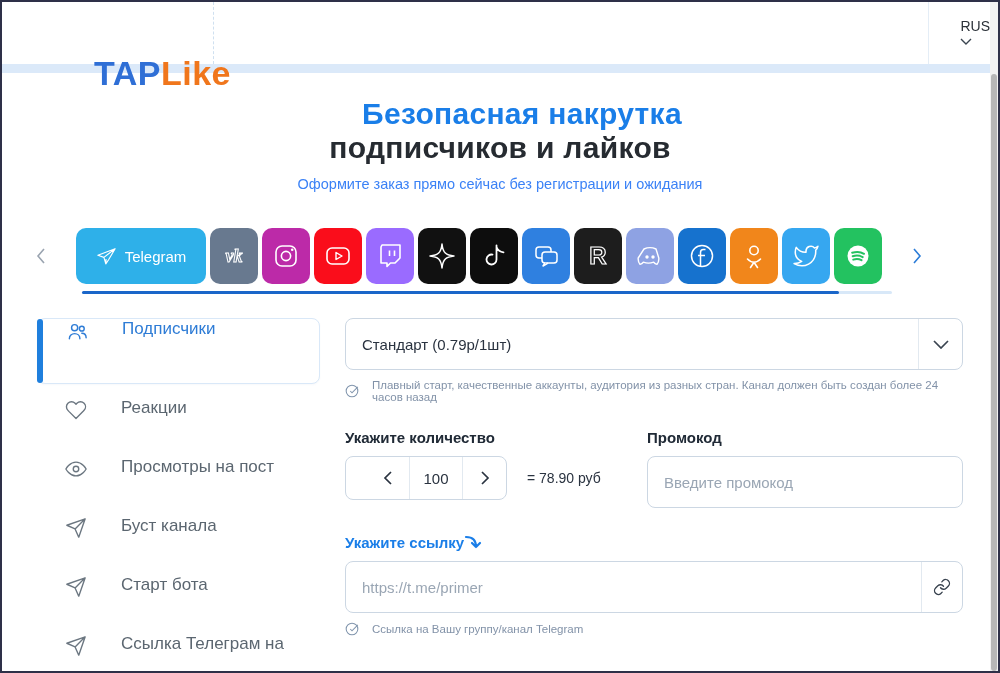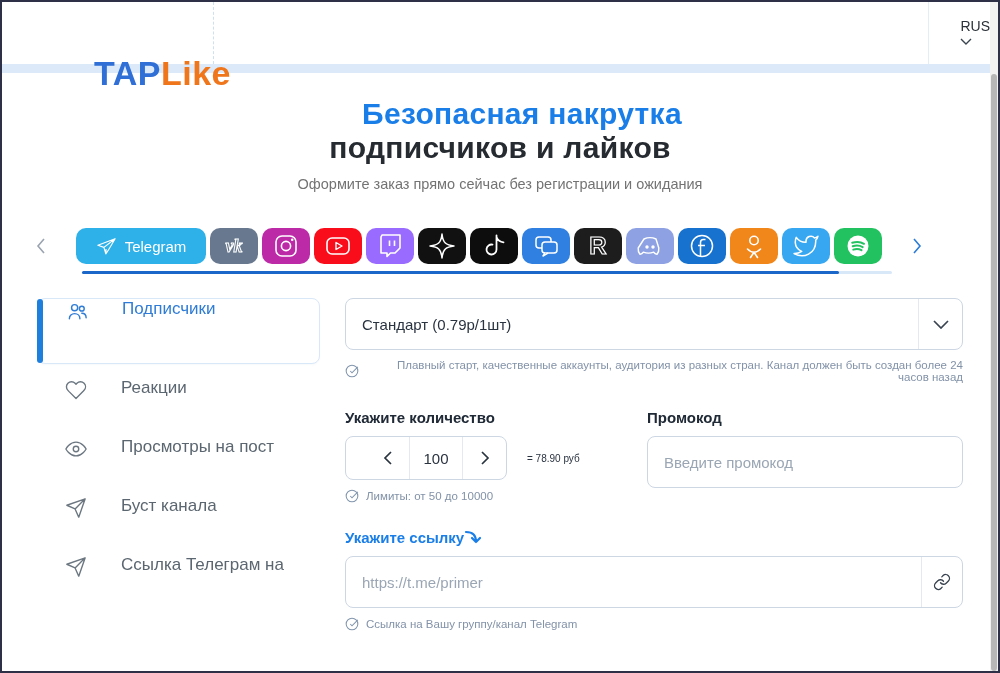--- a/index.html
+++ b/index.html
@@ -14,26 +14,26 @@
   .hdr-div1 { position:absolute; left:211px; top:0; bottom:0; border-left:1px dashed #cfe0f0; }
   .hdr-div2 { position:absolute; left:926px; top:0; bottom:0; border-left:1px solid #e4edf6; }
   .lang { position:absolute; right:8px; top:16px; text-align:center; color:#2b3138; font-size:14px; cursor:pointer; }
   .lang .chev { margin-top:4px; }
   .band { height:9px; background:#dbe9f9; }
 
   
   .hero { text-align:center; padding-top:24px; }
   .hero h1 { font-size:30px; font-weight:bold; color:#1a7ee8; line-height:34px; letter-spacing:.3px;margin-left:44px; }
   .hero h2 { font-size:30px; font-weight:bold; color:#262b31; line-height:34px; letter-spacing:.3px; }
-  .hero .sub { margin-top:11px; font-size:14.5px; color:#737373; }
+  .hero .sub { margin-top:11px; font-size:14.5px; color:#3b82f6; }
 
   
   .carousel { margin:36px 28px 0 28px; display:flex; align-items:center; }
   .car-arrow { width:22px; height:22px; display:flex; align-items:center; justify-content:center; cursor:pointer; flex:0 0 auto; }
-  .tile { width:48px; height:36px; border-radius:10px; margin-left:4px; display:flex; align-items:center; justify-content:center; cursor:pointer; flex:0 0 auto; }
+  .tile { width:48px; height:56px; border-radius:10px; margin-left:4px; display:flex; align-items:center; justify-content:center; cursor:pointer; flex:0 0 auto; }
   .tile-telegram { width:130px; margin-left:24px; background:#2eb0e9; color:#fff; font-size:15px; gap:8px; }
   .c-vk{background:#68798f}.c-ig{background:#bc2aa8}.c-yt{background:#fa0d1b}.c-tw{background:#9a6bff}
   .c-dz{background:#111}.c-tt{background:#0d0d0d}.c-ch{background:#2f80e0}.c-ru{background:#1d1d1d}
   .c-dc{background:#8ea2e3}.c-fb{background:#1672ce}.c-ok{background:#f1861b}.c-tb{background:#36a7f0}.c-sp{background:#23c260}
   .car-arrow.right { margin-left:24px; }
   .progress { margin:7px 0 0 80px; width:810px; height:3px; background:#d8e8f8; border-radius:2px; }
   .progress .fill { width:757px; height:3px; background:#1a66c9; border-radius:2px; }
 
   
   .content { display:flex; padding:24px 35px 0 35px; }
@@ -44,30 +44,30 @@
   .side-icon { width:24px; height:24px; display:flex; align-items:center; justify-content:center; }
 
   .form-col { flex:1; margin-left:25px; }
   .f-label { font-size:15px; font-weight:bold; color:#202a36; margin-bottom:10px; }
   .f-label.blue { color:#1a7ee8; display:flex; align-items:center; }
   .input-box { height:52px; border:1px solid #ccd7e3; border-radius:8px; background:#fff; display:flex; align-items:stretch; overflow:hidden; }
   .input-box .main { flex:1; display:flex; align-items:center; padding-left:16px; font-size:15px; color:#2a3340; }
   .input-box .side { width:44px; display:flex; align-items:center; justify-content:center; border-left:1px solid #e2e9f0; cursor:pointer; }
   .input-box input { border:0; outline:0; width:100%; height:100%; padding-left:16px; font-size:15px; color:#2a3340; font-family:"Liberation Sans", sans-serif; background:transparent; }
   .input-box input::placeholder { color:#9aa6b4; }
-  .note { margin-top:9px; display:flex; align-items:center; gap:7px; font-size:11.5px; color:#8292a8;text-align:right; }
+  .note { margin-top:9px; display:flex; align-items:center; gap:13px; font-size:11.5px; color:#8292a8; }
   .row2 { display:flex; margin-top:26px; }
   .qty-col { width:302px; flex:0 0 auto; }
   .qty-line { display:flex; align-items:center; }
   .stepper { width:162px; height:44px; border:1px solid #ccd7e3; border-radius:8px; display:flex; align-items:stretch; overflow:hidden; background:#fff;padding-left:20px; }
   .stepper .btn { width:44px; display:flex; align-items:center; justify-content:center; cursor:pointer; }
   .stepper .btn.minus { border-right:1px solid #e2e9f0; }
   .stepper .btn.plus { border-left:1px solid #e2e9f0; }
   .stepper input { flex:1; border:0; outline:0; text-align:center; font-size:15px; color:#2a3340; font-family:"Liberation Sans", sans-serif; width:100%; }
-  .price { margin-left:20px; font-size:10px; color:#2a3340; }
+  .price { margin-left:20px; font-size:14px; color:#2a3340; }
   .promo-col { flex:1; }
   .link-sec { margin-top:26px; }
 
   
   .scrollbar { position:absolute; right:0; top:0; bottom:0; width:8px; background:#f2f2f2; }
   .scrollbar .thumb { position:absolute; top:72px; bottom:0; left:1px; width:6px; background:#b7b7b7; border-radius:3px; }
 
   svg { display:block; }
 </style>
 </head>
@@ -252,20 +252,28 @@
         </span>
         <span>Просмотры на пост</span>
       </div>
       <div class="side-item">
         <span class="side-icon">
           <svg width="22" height="22" viewBox="0 0 24 24">
               <path d="M22 2 L11 13 M22 2 L15 22 L11 13 L2 9 Z" fill="none" stroke="#6b7680" stroke-width="1.5" stroke-linejoin="round"></path>
             </svg>
         </span>
         <span>Буст канала</span>
+      </div>
+      <div class="side-item">
+        <span class="side-icon">
+          <svg width="22" height="22" viewBox="0 0 24 24">
+              <path d="M22 2 L11 13 M22 2 L15 22 L11 13 L2 9 Z" fill="none" stroke="#6b7680" stroke-width="1.5" stroke-linejoin="round"></path>
+            </svg>
+        </span>
+        <span>Старт бота</span>
       </div>
       <div class="side-item">
         <span class="side-icon">
           <svg width="22" height="22" viewBox="0 0 24 24">
               <path d="M22 2 L11 13 M22 2 L15 22 L11 13 L2 9 Z" fill="none" stroke="#6b7680" stroke-width="1.5" stroke-linejoin="round"></path>
             </svg>
         </span>
         <span>Ссылка Телеграм на</span>
       </div>
     </div>
@@ -304,29 +312,20 @@
               </div>
               <input type="text" value="100" style="">
               <div class="btn plus">
                 <svg width="10" height="16" viewBox="0 0 10 16">
                     <polyline points="2,2 8,8 2,14" fill="none" stroke="#2a3340" stroke-width="1.7"></polyline>
                   </svg>
               </div>
             </div>
             <div class="price">= 78.90 руб</div>
           </div>
-          <div class="note">
-            <span>
-              <svg width="14" height="14" viewBox="0 0 24 24">
-                  <circle cx="12" cy="12" r="10" fill="none" stroke="#8195ad" stroke-width="1.8"></circle>
-                  <polyline points="22,5 12,15 9,12" fill="none" stroke="#8195ad" stroke-width="1.8"></polyline>
-                </svg>
-            </span>
-            <span>Лимиты: от 50 до 10000</span>
-          </div>
         </div>
 
         <div class="promo-col">
           <div class="f-label">Промокод</div>
           <div class="input-box">
             <input type="text" placeholder="Введите промокод" style="">
           </div>
         </div>
       </div>
 

